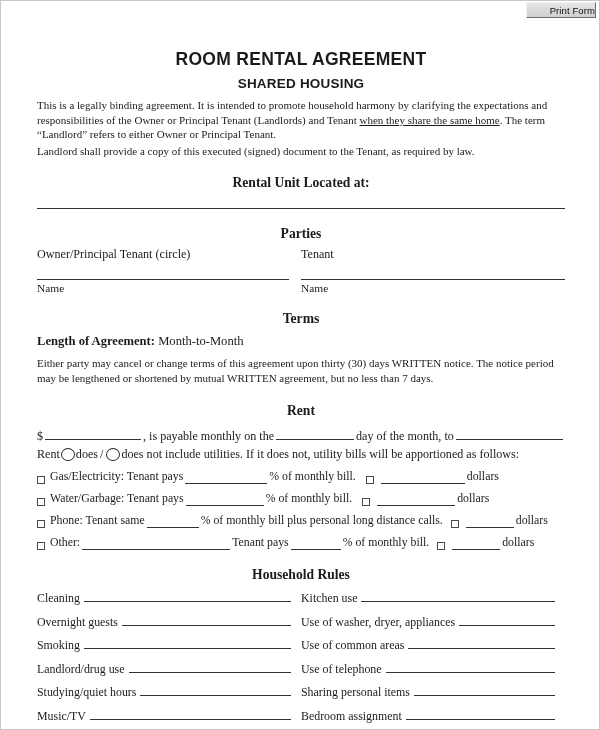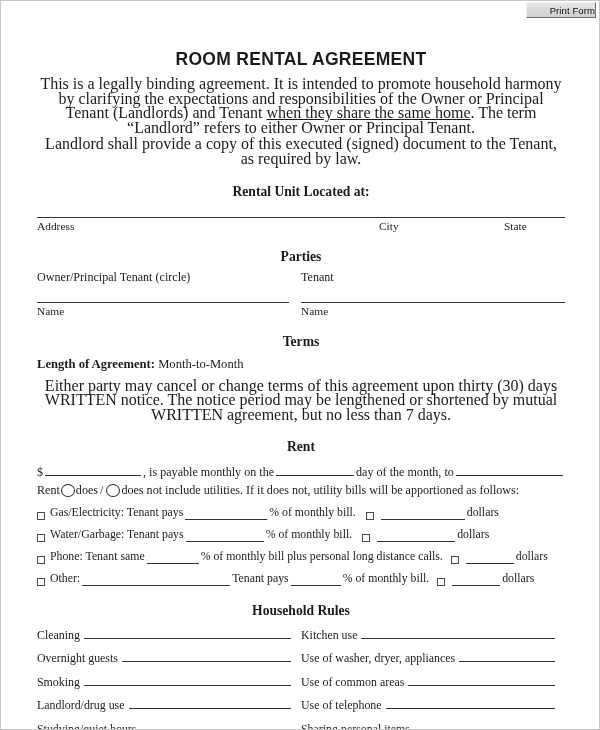--- a/index.html
+++ b/index.html
@@ -59,24 +59,24 @@
     font-family: "Liberation Sans", sans-serif;
     font-weight: bold;
     font-size: 13.5px;
     letter-spacing: .2px;
     text-align: center;
     margin-top: 6px;
   }
 
   
   .para {
-    font-size: 16px;
+    font-size: 11px;
     line-height: 14.6px;
     margin-top: 7px;
-    text-align: center;
+    text-align: left;
   }
   .para .u { text-decoration: underline; }
 
   .h2 {
     font-weight: bold;
     font-size: 13.6px;
     margin-top: 17px;
     text-align: center;
   }
   .h3 {
@@ -177,33 +177,29 @@
 
 <div id="page">
 
   <div class="print-btn">
     <span>Print Form</span>
   </div>
 
   <div class="doc">
 
     <div class="title-main">ROOM RENTAL AGREEMENT</div>
+    <div class="title-sub">SHARED HOUSING</div>
 
     <div class="para">
       <span>This is a legally binding agreement.  It is intended to promote household harmony by clarifying the expectations and responsibilities of the Owner or Principal Tenant (Landlords) and Tenant </span><span class="u">when they share the same home</span><span>.  The term “Landlord” refers to either Owner or Principal Tenant.</span>
     </div>
     <div class="para" style="margin-top:2px">Landlord shall provide a copy of this executed (signed) document to the Tenant, as required by law.</div>
 
     <div class="h2">Rental Unit Located at:</div>
     <div class="rule-full" style="margin-top:17px"></div>
-    <div class="caption-row">
-      <span style="width:342px">Address</span>
-      <span style="width:125px">City</span>
-      <span>State</span>
-    </div>
 
     <div class="h2">Parties</div>
     <div class="caption-row" style="font-size:12.1px;margin-top:5px">
       <span style="width:264px">Owner/Principal Tenant (circle)</span>
       <span>Tenant</span>
     </div>
     <div style="display:flex;margin-top:17px">
       <div class="rule-half" style="width:252px"></div>
       <div style="width:12px"></div>
       <div class="rule-half" style="flex:1"></div>

